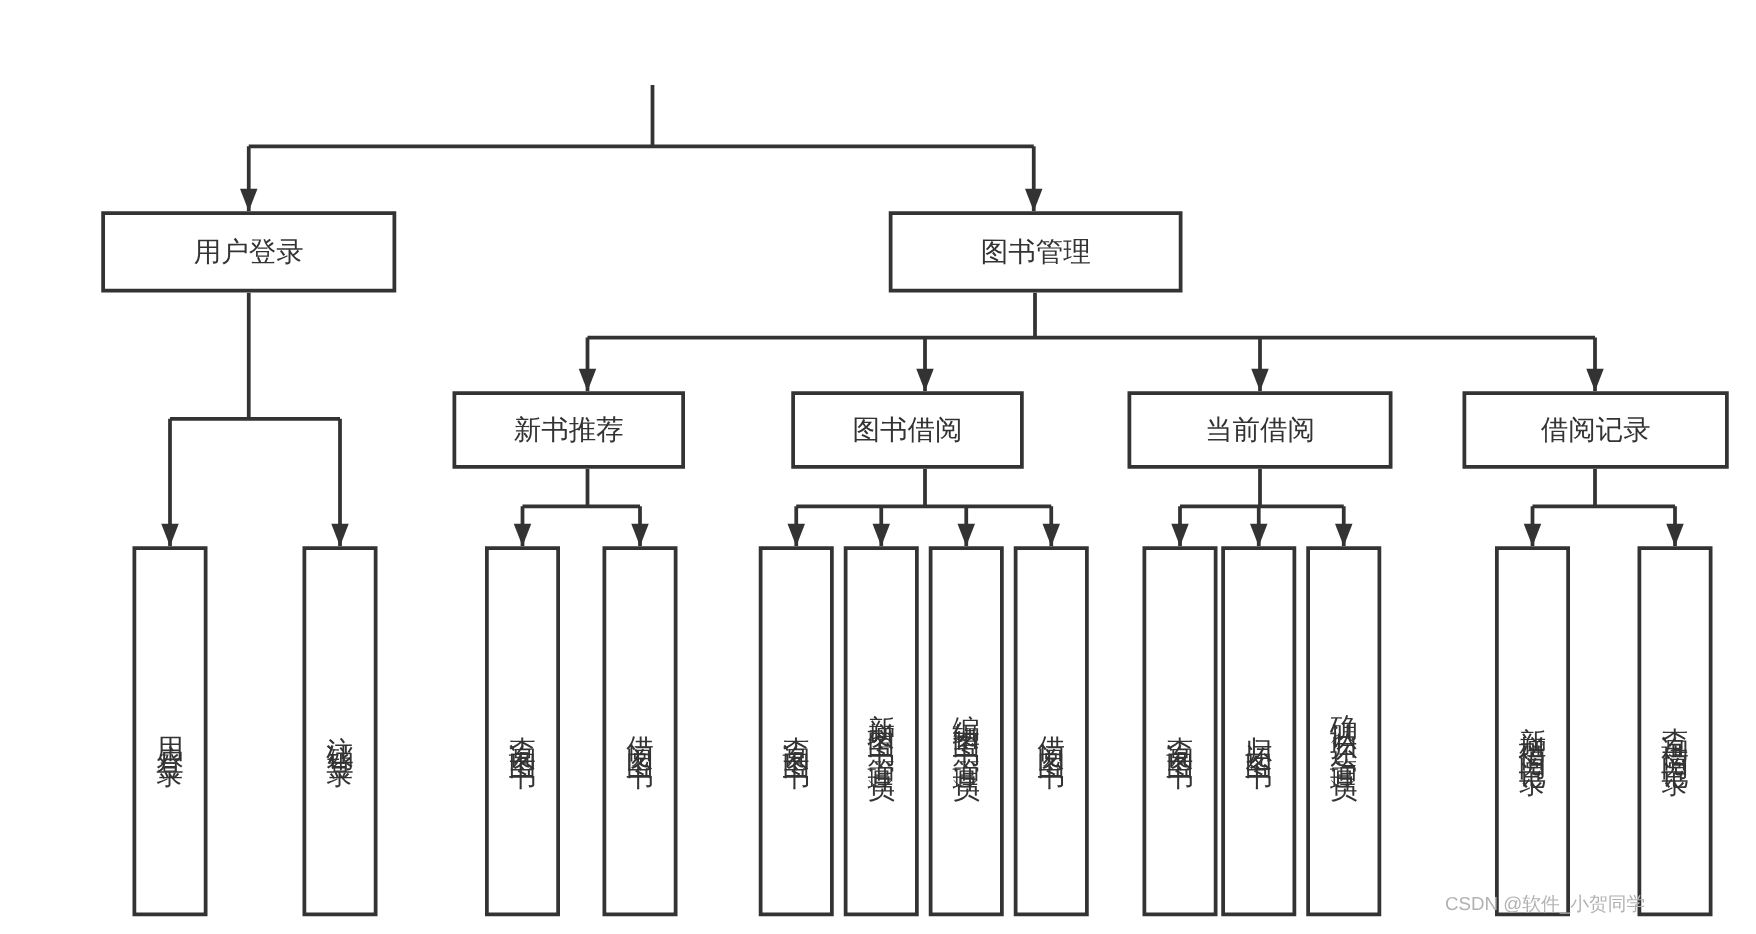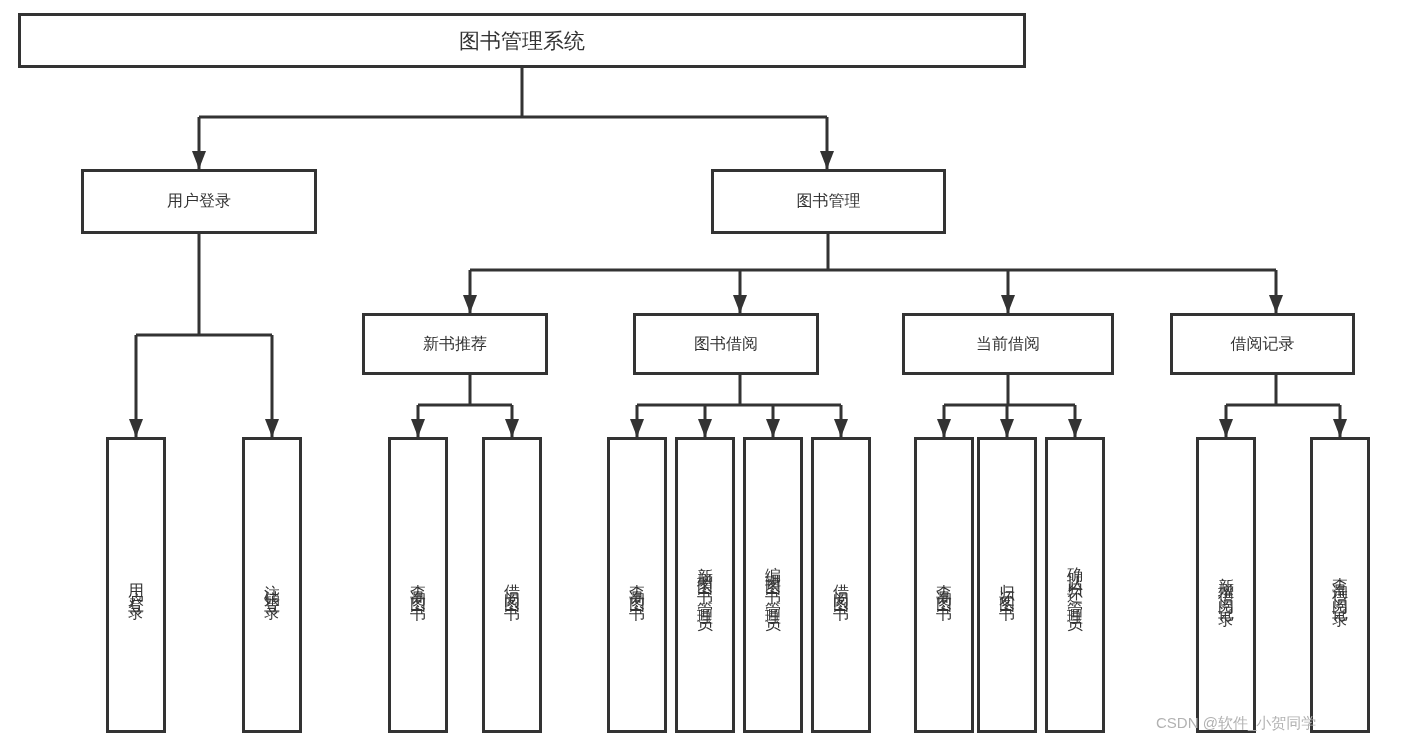--- a/index.html
+++ b/index.html
@@ -11,35 +11,35 @@
     font-family:"Liberation Sans","DejaVu Sans",sans-serif;
   }
   .connectors{position:absolute;left:0;top:0;width:1405px;height:747px;}
   .box{
     position:absolute;
     box-sizing:border-box;
     border:3px solid #333333;
     background:#ffffff;
     display:flex;align-items:center;justify-content:center;
     color:#333333;
-    font-size:16px;
+    font-size:22px;
     z-index:2;
   }
   .box .label{white-space:nowrap;}
   
   .n-root{left:18px;top:13px;width:1008px;height:55px;font-size:21px;}
   
   .n-l1a{left:81px;top:169px;width:236px;height:65px;}
   .n-l1b{left:711px;top:169px;width:235px;height:65px;}
   
   .n-l2{top:313px;height:62px;width:186px;}
   .n-l2a{left:362px;}
   .n-l2b{left:633px;text-align:right;}
   .n-l2c{left:902px;width:212px;}
-  .n-l2d{left:1170px;width:185px;}
+  .n-l2d{left:1170px;width:213px;}
   
   .leaf{top:437px;height:296px;width:60px;}
   .leaf .label{
     writing-mode:vertical-rl;
     text-orientation:upright;
     letter-spacing:7px;
     line-height:1;
   }
   .lfA1{left:106px;} .lfA2{left:242px;}
   .lfB1{left:388px;} .lfB2{left:482px;}
@@ -98,23 +98,20 @@
       <polygon points="766,419 780,419 773,437"></polygon>
       <polygon points="834,419 848,419 841,437"></polygon>
       <polygon points="937,419 951,419 944,437"></polygon>
       <polygon points="1000,419 1014,419 1007,437"></polygon>
       <polygon points="1068,419 1082,419 1075,437"></polygon>
       <polygon points="1219,419 1233,419 1226,437"></polygon>
       <polygon points="1333,419 1347,419 1340,437"></polygon>
     </g>
   </svg>
 
-  <div class="box n-root">
-    <span class="label">图书管理系统</span>
-  </div>
 
   <div class="box n-l1a">
     <span class="label">用户登录</span>
   </div>
   <div class="box n-l1b">
     <span class="label">图书管理</span>
   </div>
 
   <div class="box n-l2 n-l2a">
     <span class="label">新书推荐</span>

